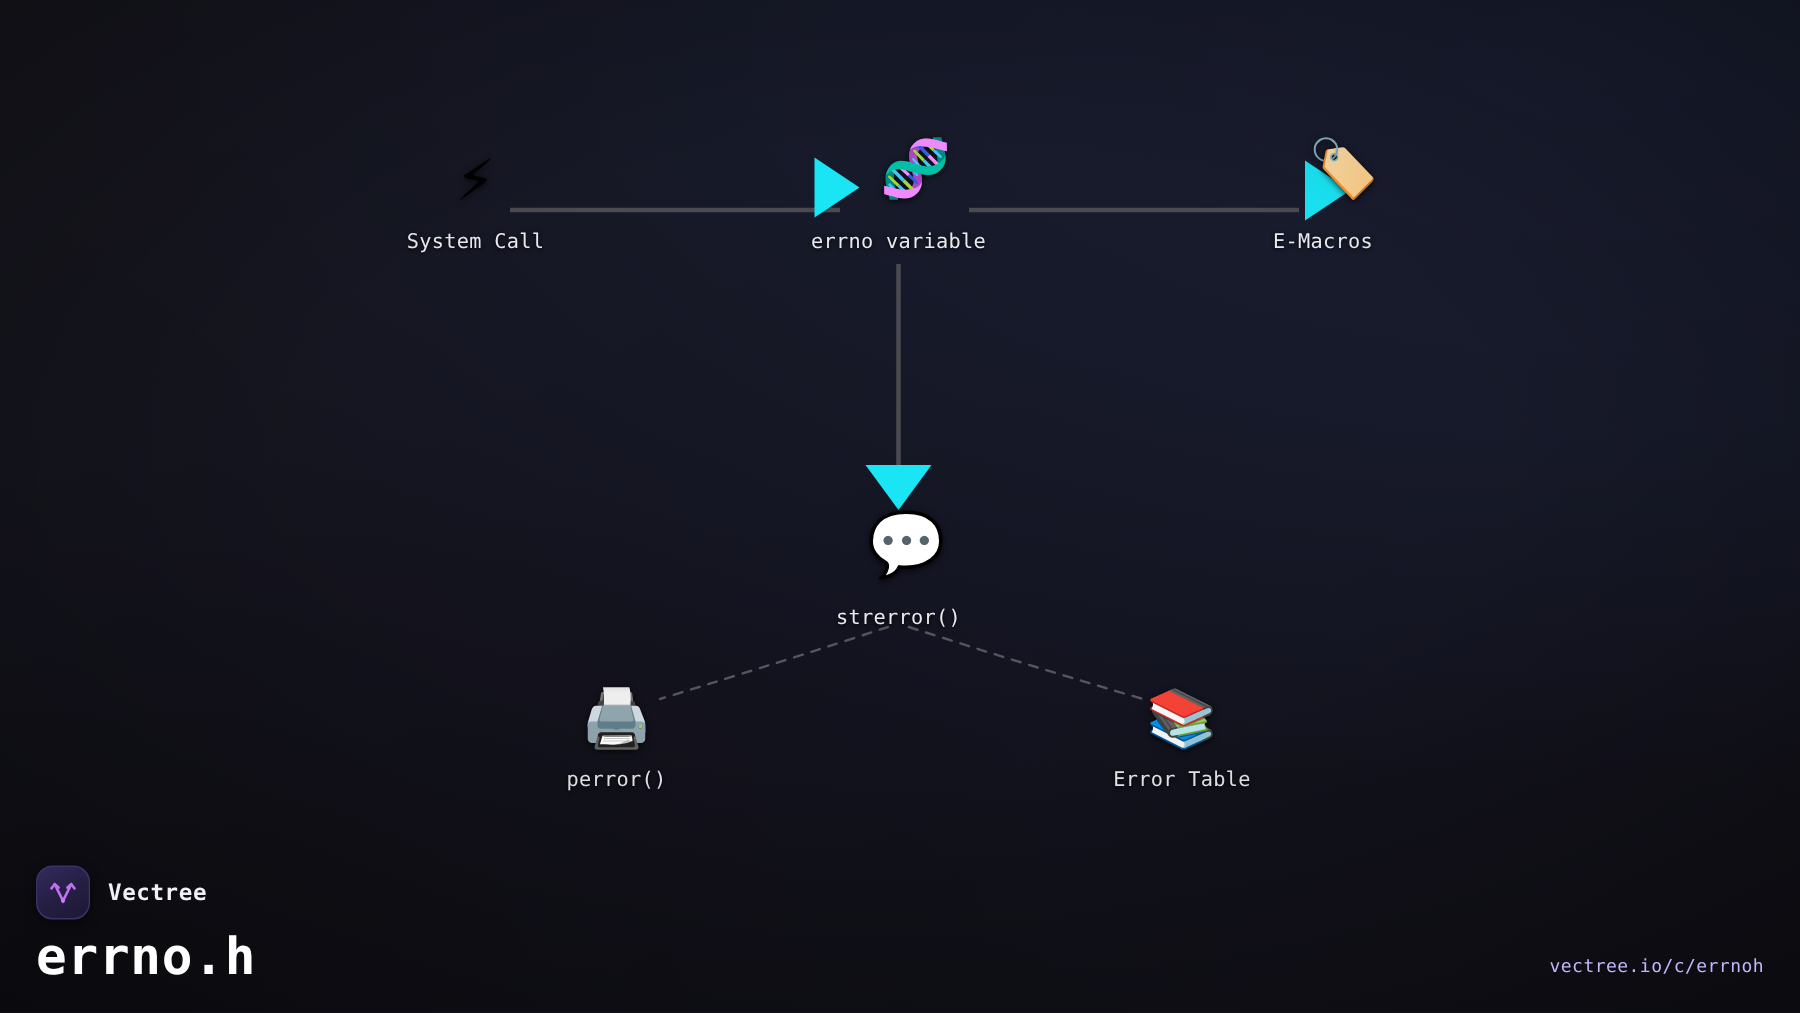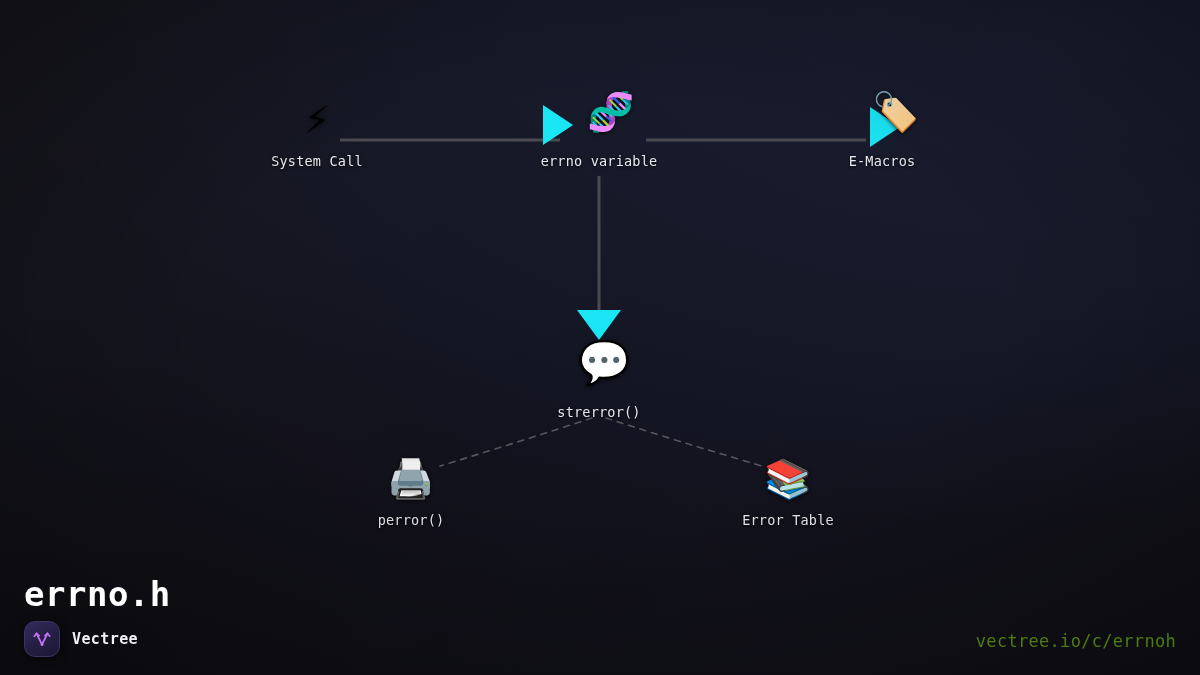--- a/index.html
+++ b/index.html
@@ -119,22 +119,22 @@
     letter-spacing: 0.4px;
   }
   #page-title {
     font-size: 34px;
     font-weight: bold;
     color: #ffffff;
     letter-spacing: 0.5px;
     line-height: 1.05;
   }
   #footer-url {
-    font-size: 17px;
-    color: #4d7c0f;
+    font-size: 12px;
+    color: #c4b5fd;
     letter-spacing: 0.3px;
     padding-bottom: 6px;
     margin-top: 38px;
   }
 </style>
 </head>
 <body>
 
 <div id="bg-base"></div>
 
@@ -198,33 +198,33 @@
     <div class="node-label">Error Table</div>
   </div>
 
 </div>
 
 <div id="bg-vignette"></div>
 
 <div id="footer">
 
   <div id="brand-block">
-    <div id="page-title">errno.h</div>
     <div id="brand-row">
       <div id="brand-logo">
         <svg width="22" height="22" viewBox="0 0 24 24" xmlns="http://www.w3.org/2000/svg">
           <g stroke="#c06ff0" stroke-width="1.9" fill="none" stroke-linecap="round">
             <path d="M6 6 L12 18 L18 6"></path>
             <path d="M6 6 L3.6 9"></path>
             <path d="M6 6 L8.8 8.4"></path>
             <path d="M18 6 L20.4 9"></path>
             <path d="M18 6 L15.2 8.4"></path>
           </g>
           <circle cx="12" cy="18" r="1.5" fill="#d07cf5"></circle>
         </svg>
       </div>
       <span id="brand-name">Vectree</span>
     </div>
+    <div id="page-title">errno.h</div>
   </div>
 
   <div id="footer-url">vectree.io/c/errnoh</div>
 
 </div>
 
 </body></html>

